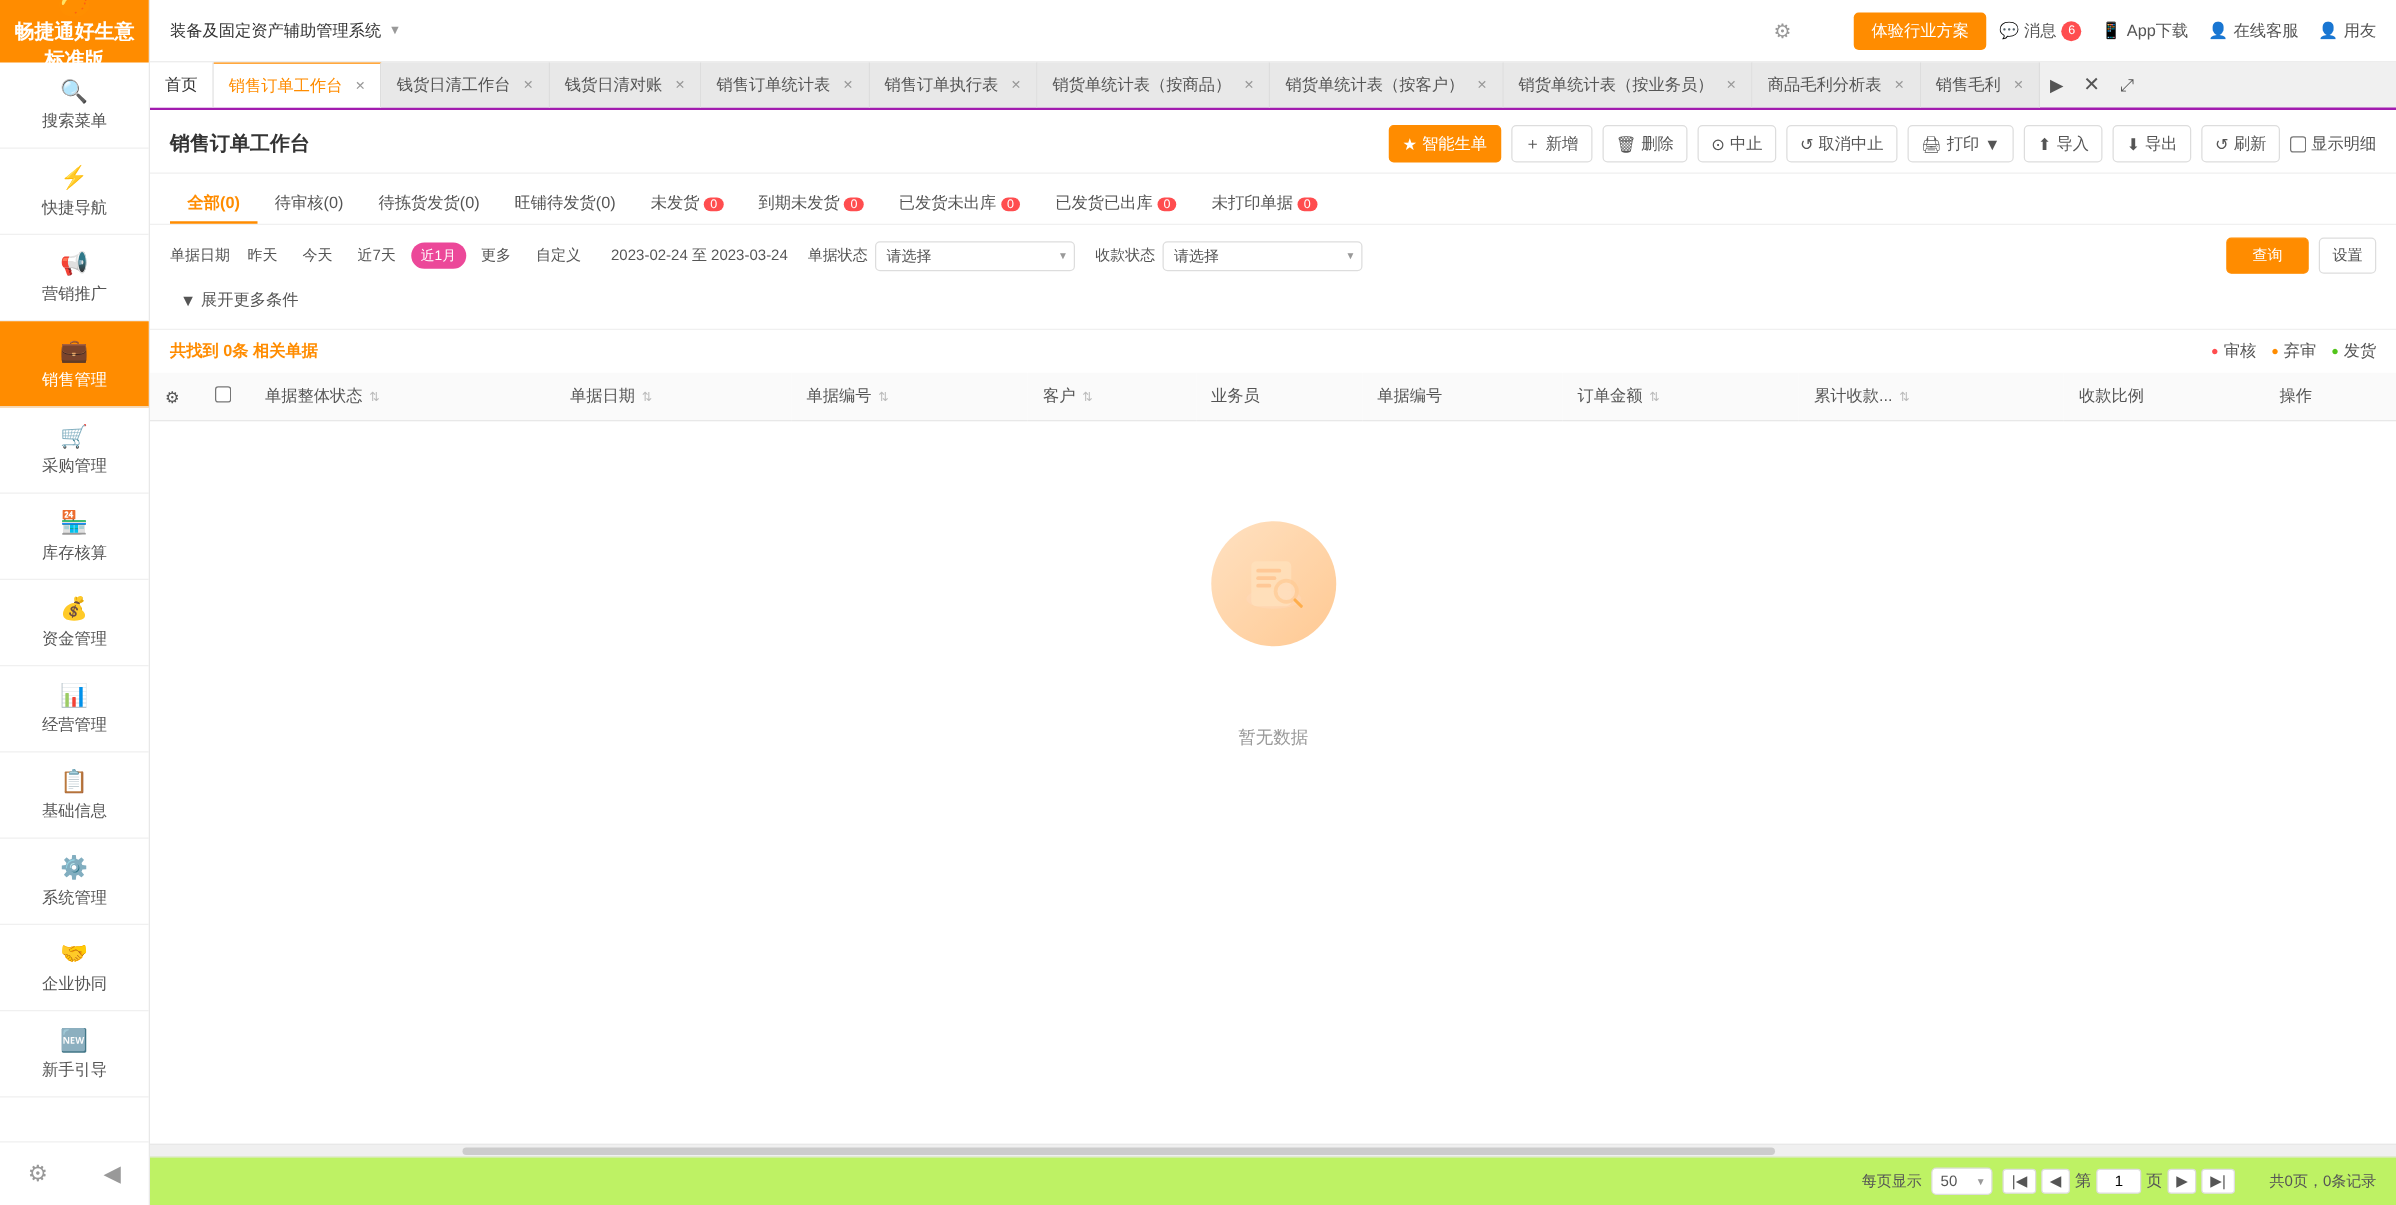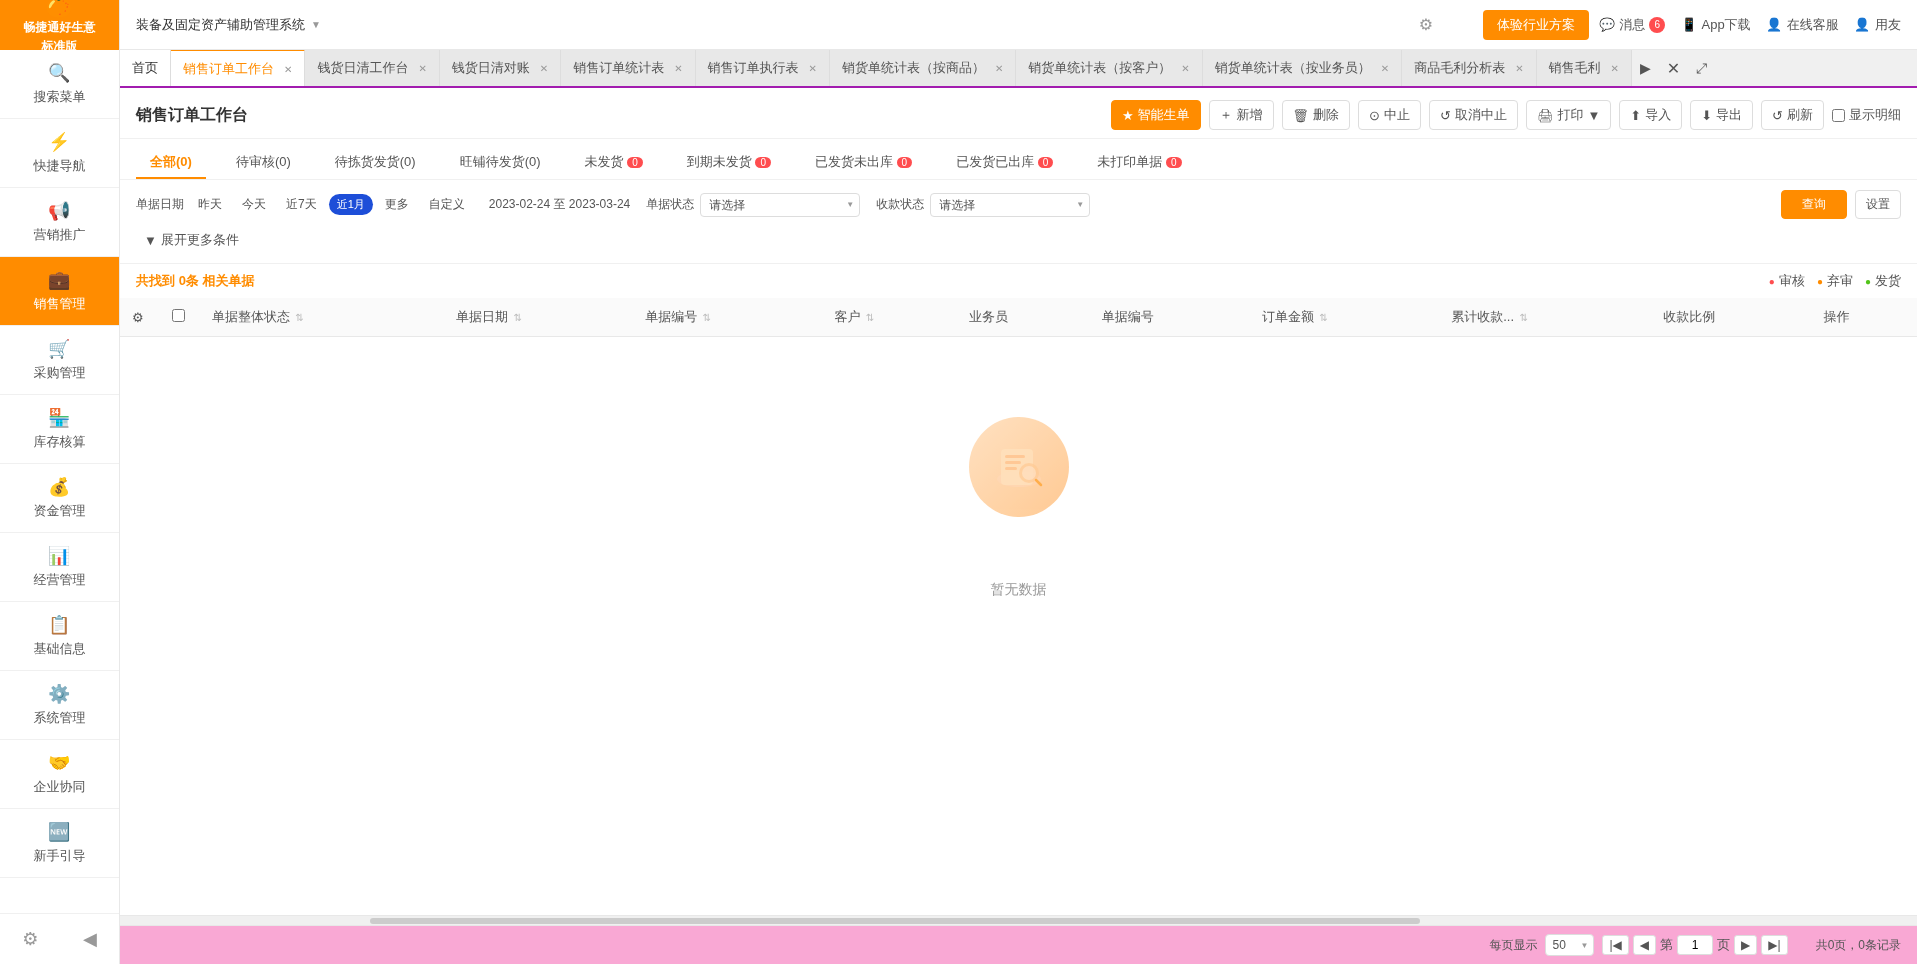--- a/index.html
+++ b/index.html
@@ -24,21 +24,21 @@
       font-size: 14px;
       font-weight: bold;
       padding: 8px;
       flex-direction: column;
     }
     .sidebar-logo .logo-icon {
       font-size: 22px;
       line-height: 1;
     }
     .sidebar-logo .logo-text {
-      font-size: 12px;
+      font-size: 16px;
       margin-top: 2px;
     }
     .sidebar-item {
       display: flex;
       flex-direction: column;
       align-items: center;
       justify-content: center;
       padding: 12px 8px;
       cursor: pointer;
       color: #555;
@@ -240,21 +240,21 @@
       color: #555;
       cursor: pointer;
     }
 
     
     .filter-tabs {
       display: flex;
       align-items: center;
       padding: 8px 16px 0;
       border-bottom: 1px solid #f0f0f0;
-      gap: 16px;
+      gap: 0;
     }
     .filter-tab {
       padding: 6px 14px;
       cursor: pointer;
       color: #555;
       font-size: 13px;
       border-bottom: 2px solid transparent;
     }
     .filter-tab.active { color: #ff8c00; border-bottom: 2px solid #ff8c00; font-weight: bold; }
 
@@ -284,21 +284,21 @@
       gap: 4px;
     }
     .date-opt {
       padding: 3px 8px;
       border-radius: 3px;
       cursor: pointer;
       font-size: 12px;
       color: #555;
     }
     .date-opt.active {
-      background: #1d4ed8;
+      background: #ec4899;
       color: #fff;
       border-radius: 12px;
       font-size: 11px;
     }
     .date-range {
       font-size: 12px;
       color: #555;
     }
     .filter-select {
       border: 1px solid #ddd;
@@ -410,21 +410,21 @@
     .empty-text { color: #999; font-size: 14px; }
 
     
     .table-footer {
       border-top: 1px solid #e8e8e8;
       padding: 8px 16px;
       display: flex;
       align-items: center;
       justify-content: flex-end;
       gap: 8px;
-      background: #f9a8d4;
+      background: #bef264;
     }
     .per-page-label { font-size: 12px; color: #555; }
     .per-page-select {
       border: 1px solid #ddd;
       border-radius: 4px;
       padding: 3px 20px 3px 6px;
       font-size: 12px;
       color: #555;
       background: #fff;
       appearance: none;

